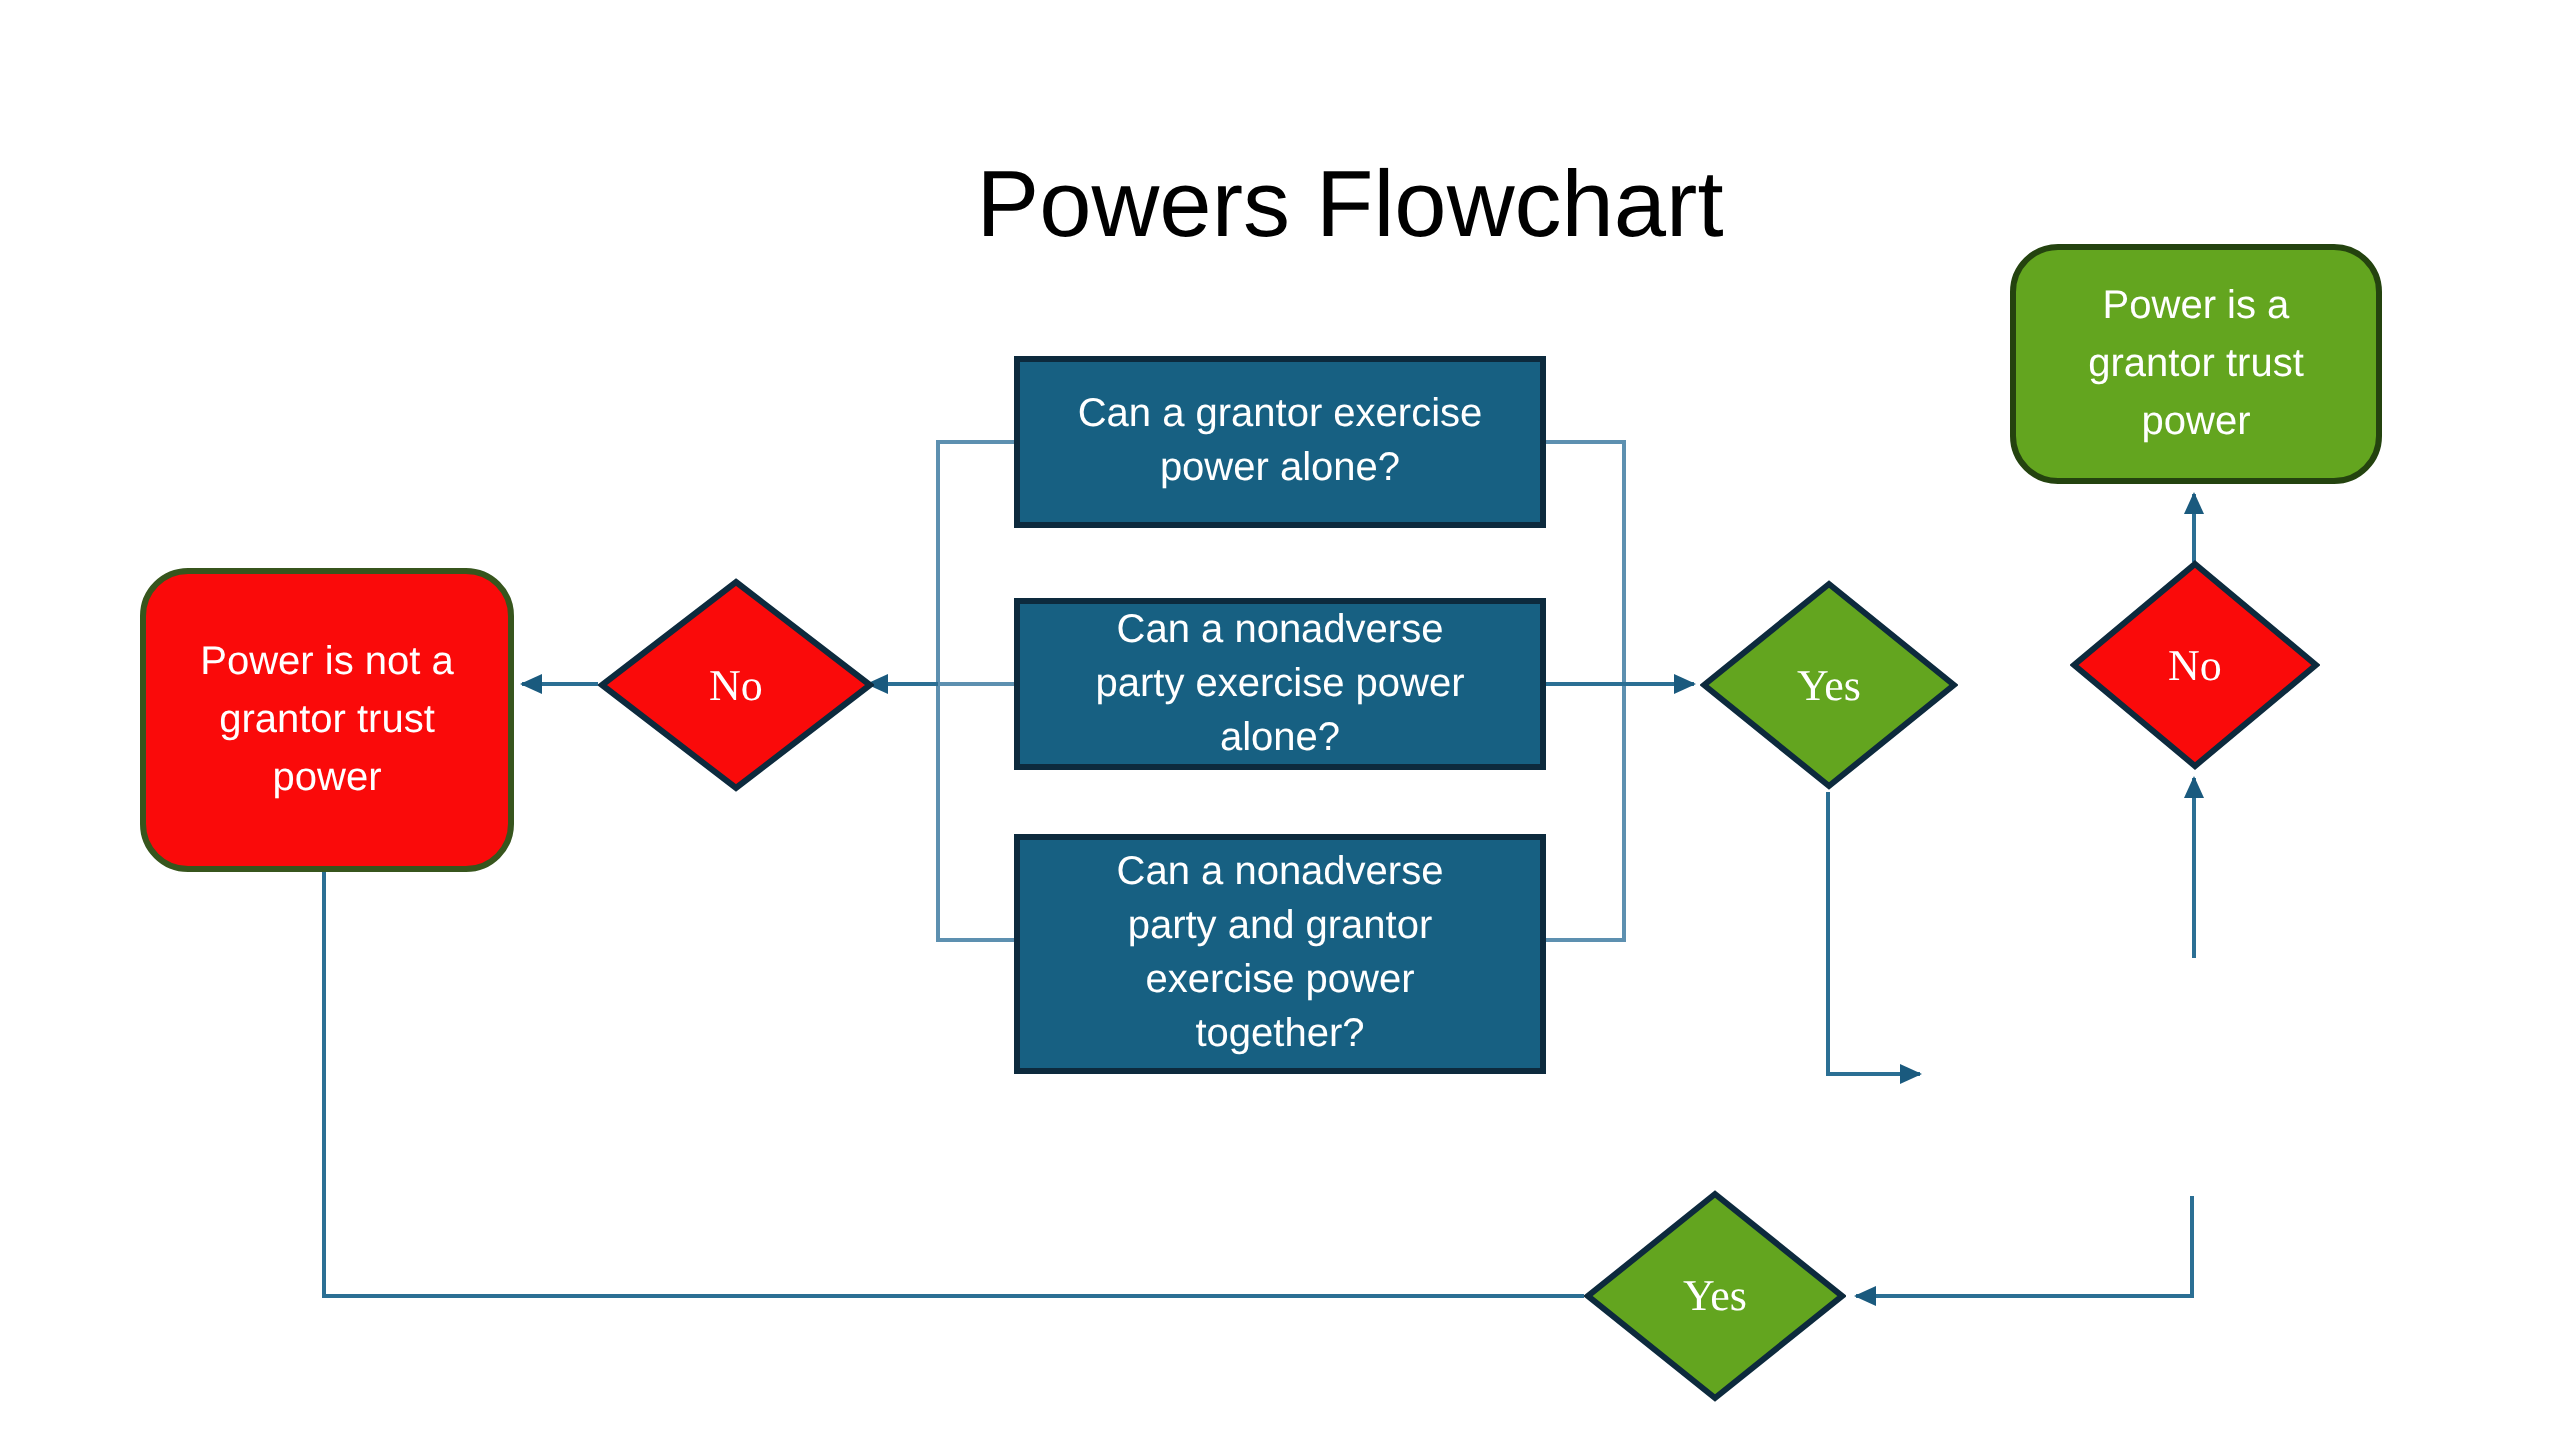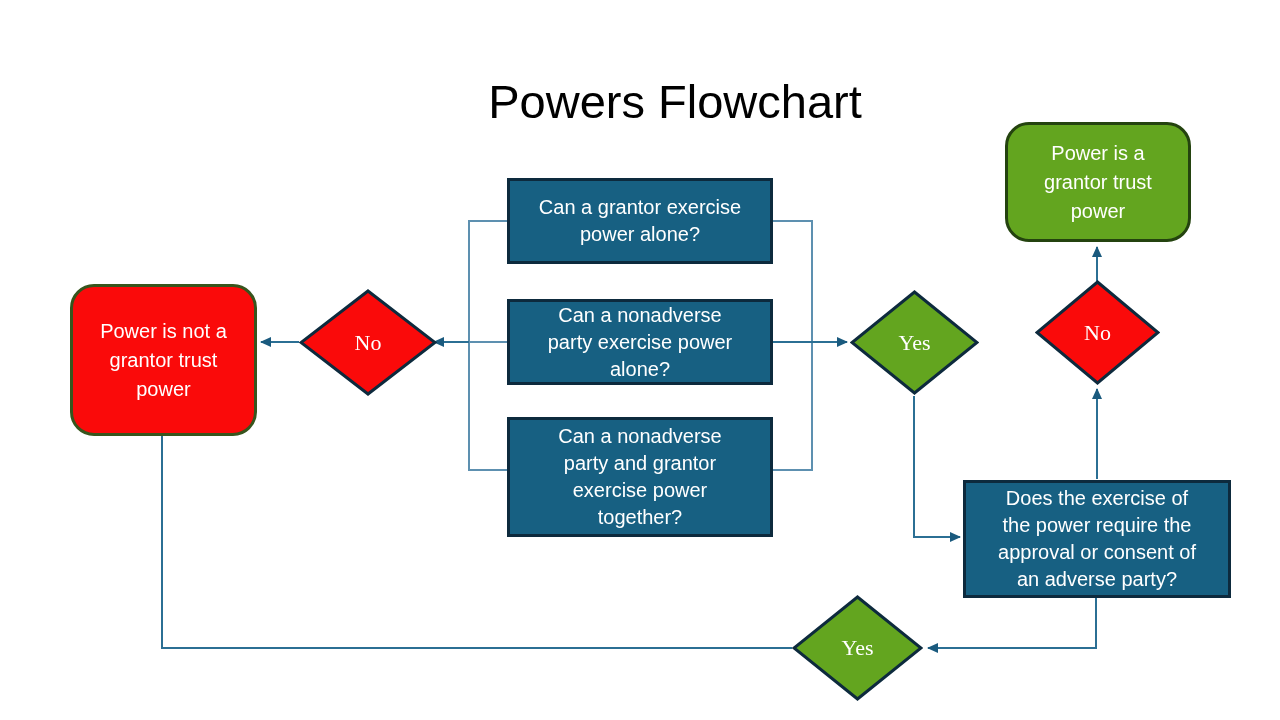--- a/index.html
+++ b/index.html
@@ -111,26 +111,20 @@
 power</div>
   </div>
 
   <div class="node diamond green" style="left:850px;top:290px;width:129px;height:105px">
     <svg width="129" height="105" viewBox="0 0 129 105">
       <polygon points="64.5,2 127,52.5 64.5,103 2,52.5"></polygon>
     </svg>
     <div class="label">Yes</div>
   </div>
 
-  <div class="node procbox" style="left:963px;top:480px;width:268px;height:118px">
-    <div class="label">Does the exercise of
-the power require the
-approval or consent of
-an adverse party?</div>
-  </div>
 
   <div class="node diamond red" style="left:1035px;top:280px;width:125px;height:105px">
     <svg width="125" height="105" viewBox="0 0 125 105">
       <polygon points="62.5,2 123,52.5 62.5,103 2,52.5"></polygon>
     </svg>
     <div class="label">No</div>
   </div>
 
   <div class="node terminal green" style="left:1005px;top:122px;width:186px;height:120px">
     <div class="label">Power is a

